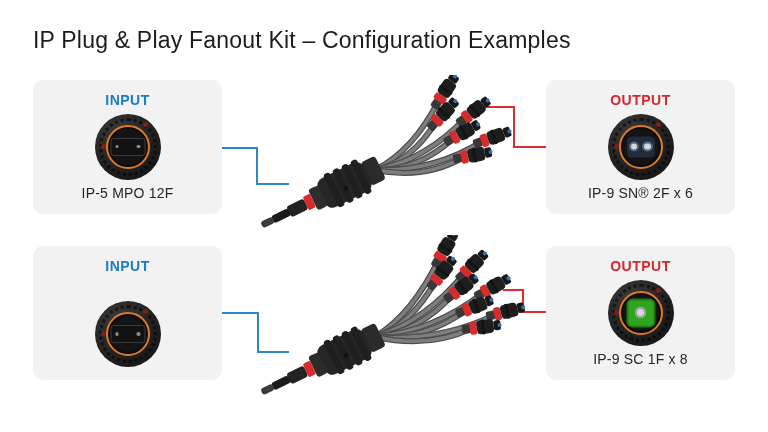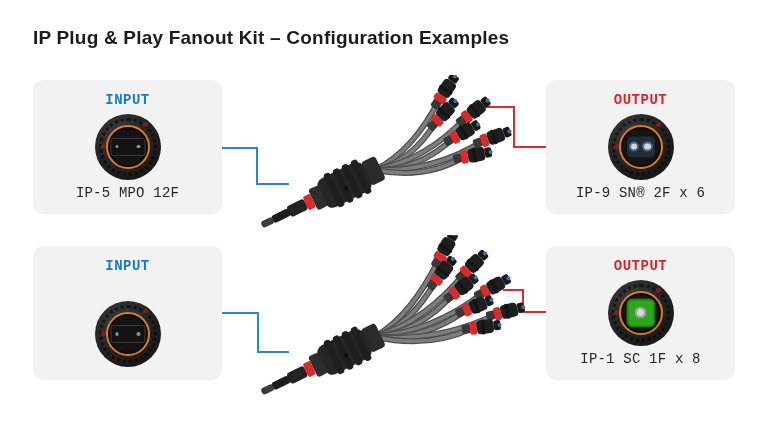--- a/index.html
+++ b/index.html
@@ -1,30 +1,30 @@
 <!DOCTYPE html>
 <html style="--input-accent: #1a7dc4; --output-accent: #d7272d; --card-bg: #f2f2f2; --ring-orange: #df7b28;"><head>
 <meta charset="utf-8">
 <style>
   html,body{margin:0;padding:0;background:#ffffff;}
   body{width:768px;height:432px;position:relative;overflow:hidden;
        font-family:"Liberation Sans",sans-serif;-webkit-font-smoothing:antialiased;}
   .stage{position:absolute;inset:0;}
 
-  .page-title{position:absolute;left:33px;top:27px;font-size:19px;font-weight:bold;
+  .page-title{position:absolute;left:33px;top:27px;font-size:23px;font-weight:normal;
               color:#1b1b1b;letter-spacing:.2px;margin:0;}
 
   
   #lines{position:absolute;left:0;top:0;width:768px;height:432px;pointer-events:none;}
   #lines polyline{fill:none;stroke-width:2;}
 
   
   .card{position:absolute;width:189px;height:134px;background:var(--card-bg,#f2f2f2);
         border-radius:10px;box-sizing:border-box;display:flex;flex-direction:column;
-        align-items:center;justify-content:space-between;padding:12px 0 13px;font-family:Liberation Mono, monospace;}
+        align-items:center;justify-content:space-between;padding:12px 0 13px;}
   .heading{font-size:14px;font-weight:bold;letter-spacing:.5px;}
   .input-heading{color:var(--input-accent,#1a7dc4);}
   .output-heading{color:var(--output-accent,#d7272d);}
   .label{font-size:14px;color:#262626;letter-spacing:.2px;}
 
   
   .connector{position:relative;width:66px;height:66px;border-radius:50%;
              background:radial-gradient(circle at 36% 30%,#3b3b3b,#191919 72%);}
   .connector .rim{position:absolute;inset:4px;border-radius:50%;
                   border:3px dotted rgba(0,0,0,.55);}
@@ -289,16 +289,16 @@
 
   <div class="card" style="left:546px;top:246px">
     <div class="heading output-heading">OUTPUT</div>
     <div class="connector" data-type="sc">
       <div class="rim"></div>
       <div class="ring"></div>
       <div class="face"></div>
       <div class="key key-left"></div>
       <div class="key key-top"></div>
     </div>
-    <div class="label">IP-1 SC 1F x 8</div>
+    <div class="label">IP-9 SC 1F x 8</div>
   </div>
 
 </div>
 
 </body></html>

